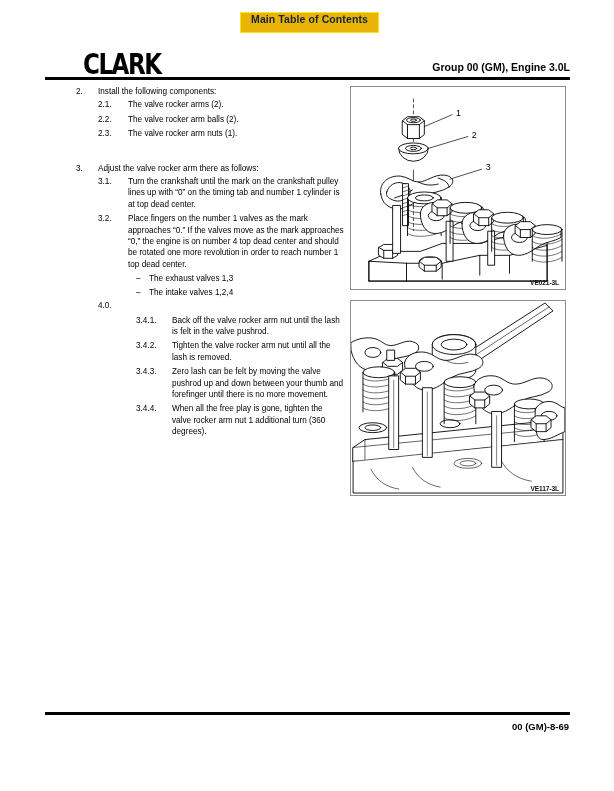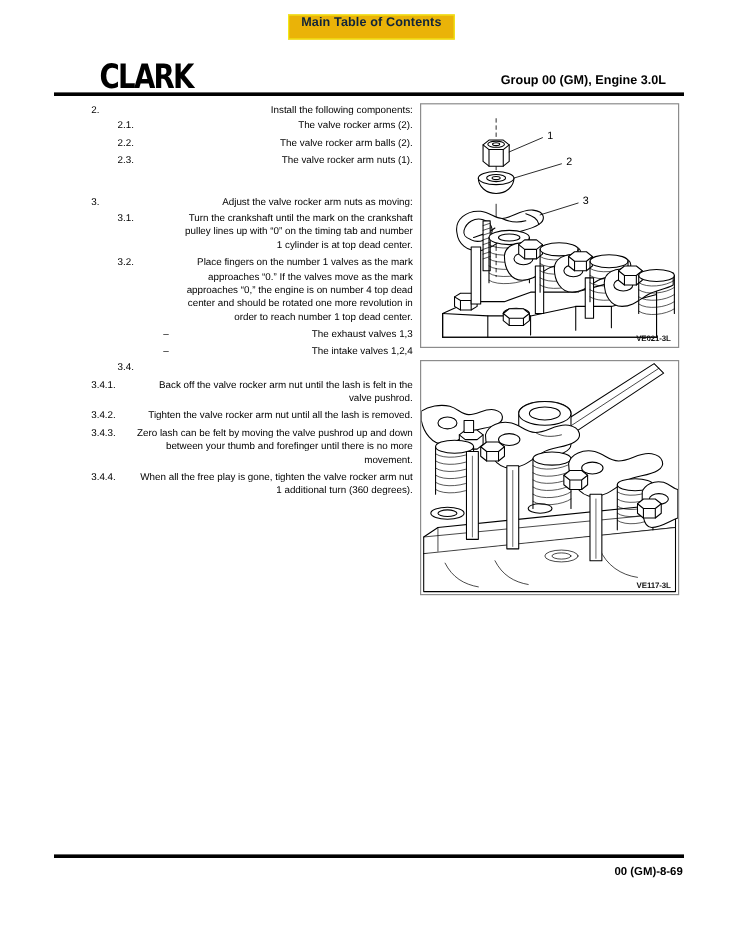--- a/index.html
+++ b/index.html
@@ -54,21 +54,21 @@
     font-size: 25px;
     font-weight: bold;
     letter-spacing: -1.6px;
     transform: scaleX(0.92) scaleY(1.12);
     transform-origin: left top;
     line-height: 1;
     color: #000;
   }
   .group-title {
     position: absolute;
-    right: 15px;
+    right: 0px;
     top: 11px;
     font-size: 10.5px;
     font-weight: bold;
     white-space: nowrap;
   }
   .rule-top {
     position: absolute;
     left: 45px;
     top: 77px;
     width: 525px;
@@ -88,33 +88,32 @@
   .item {
     display: flex;
     margin-bottom: 1px;
   }
   .item .num {
     flex: 0 0 auto;
     white-space: nowrap;
   }
   .item .txt {
     flex: 1 1 auto;
-    text-align: right;
   }
 
   
   .lvl1 { margin-bottom: 2px; }
   .lvl1 .num { width: 22px; }
 
   
-  .lvl2 { margin-left: 22px; margin-bottom: 3px; gap: 24px; }
+  .lvl2 { margin-left: 22px; margin-bottom: 3px; }
   .lvl2 .num { width: 30px; }
 
   
-  .lvl3 { margin-bottom: 3px; }
+  .lvl3 { margin-left: 60px; margin-bottom: 3px; }
   .lvl3 .num { width: 36px; }
 
   
   .dash { margin-left: 60px; margin-bottom: 2px; }
   .dash .num { width: 13px; }
 
   .gap-1 { height: 20px; }
 
   
   .figure {
@@ -180,40 +179,40 @@
       <div class="num">2.2.</div>
       <div class="txt">The valve rocker arm balls (2).</div>
     </div>
     <div class="item lvl2">
       <div class="num">2.3.</div>
       <div class="txt">The valve rocker arm nuts (1).</div>
     </div>
     <div class="gap-1"></div>
     <div class="item lvl1">
       <div class="num">3.</div>
-      <div class="txt">Adjust the valve rocker arm nuts as moving:</div>
+      <div class="txt">Adjust the valve rocker arm there as follows:</div>
     </div>
     <div class="item lvl2">
       <div class="num">3.1.</div>
       <div class="txt">Turn the crankshaft until the mark on the crankshaft pulley lines up with “0” on the timing tab and number 1 cylinder is at top dead center.</div>
     </div>
     <div class="item lvl2">
       <div class="num">3.2.</div>
       <div class="txt">Place fingers on the number 1 valves as the mark approaches “0.” If the valves move as the mark approaches “0,” the engine is on number 4 top dead center and should be rotated one more revolution in order to reach number 1 top dead center.</div>
     </div>
     <div class="item dash">
       <div class="num">–</div>
       <div class="txt">The exhaust valves 1,3</div>
     </div>
     <div class="item dash">
       <div class="num">–</div>
       <div class="txt">The intake valves 1,2,4</div>
     </div>
     <div class="item lvl2">
-      <div class="num">3.4.</div>
+      <div class="num">4.0.</div>
     </div>
     <div class="item lvl3">
       <div class="num">3.4.1.</div>
       <div class="txt">Back off the valve rocker arm nut until the lash is felt in the valve pushrod.</div>
     </div>
     <div class="item lvl3">
       <div class="num">3.4.2.</div>
       <div class="txt">Tighten the valve rocker arm nut until all the lash is removed.</div>
     </div>
     <div class="item lvl3">

